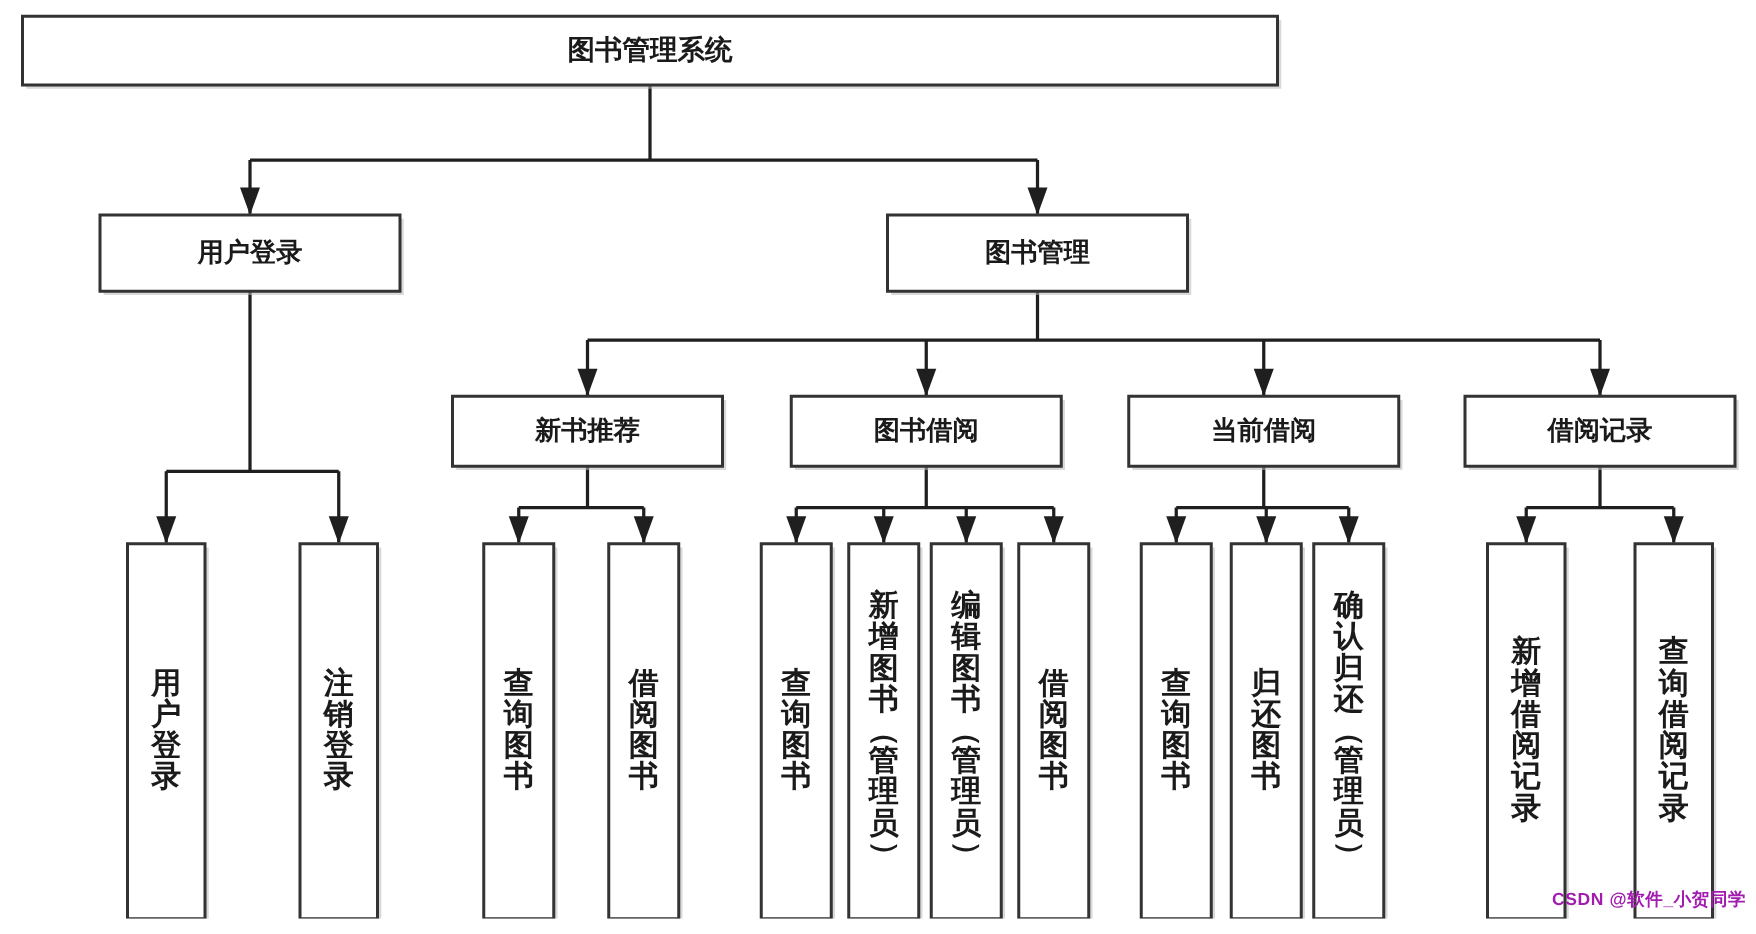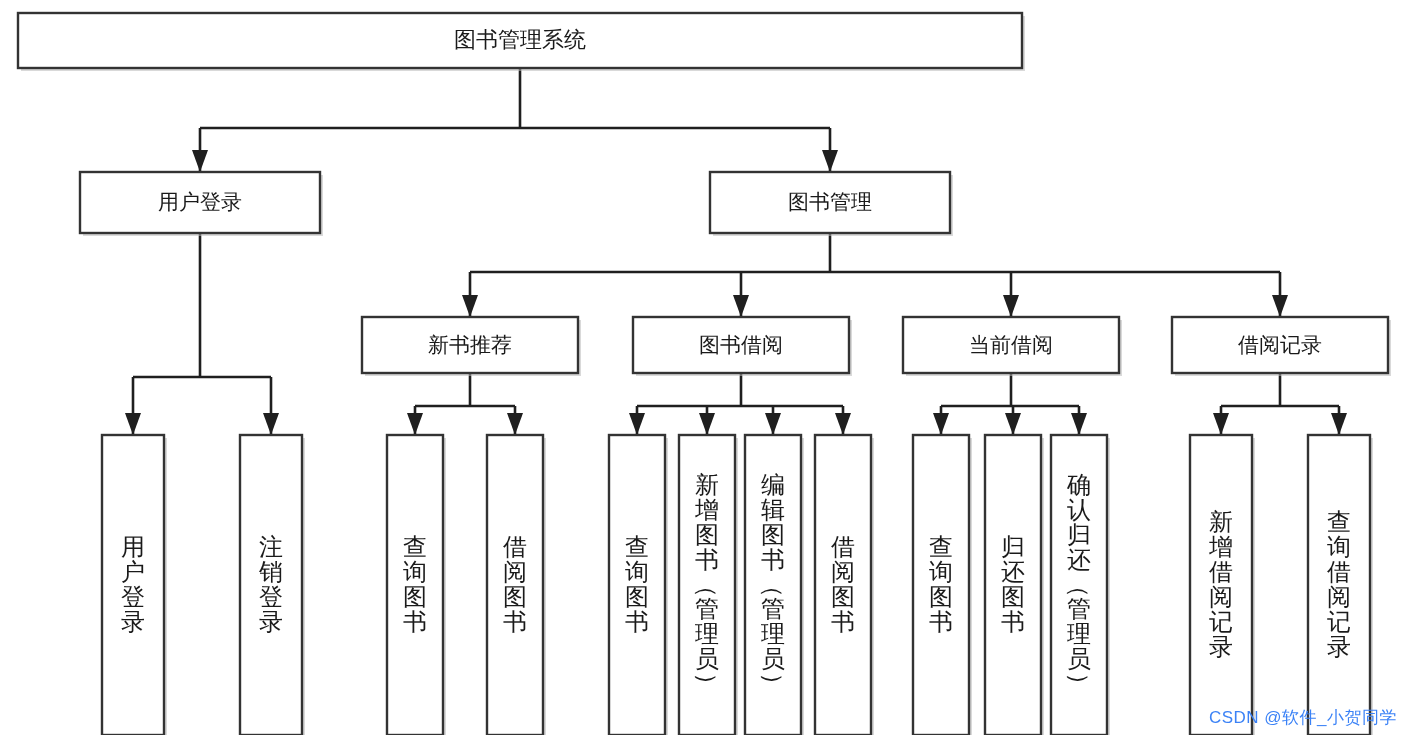--- a/index.html
+++ b/index.html
@@ -10,20 +10,21 @@
   }
   body {
     font-family: "Liberation Sans", "DejaVu Sans", sans-serif;
   }
   #diagram-root {
     position: relative;
     width: 1405px;
     height: 735px;
     background: #ffffff;
     overflow: hidden;
+    font-weight: bold;
   }
   svg#flow-svg {
     position: absolute;
     left: 0;
     top: 0;
     width: 1405px;
     height: 747px;
     display: block;
   }
   .node-rect {
@@ -49,22 +50,22 @@
     font-family: "Liberation Sans", "DejaVu Sans", sans-serif;
     fill: #1a1a1a;
     text-anchor: middle;
     dominant-baseline: middle;
   }
   .watermark-text {
     position: absolute;
     right: 8px;
     bottom: 6px;
     font-family: "Liberation Sans", "DejaVu Sans", sans-serif;
-    font-size: 17px;
-    color: #3b82f6;
+    font-size: 14px;
+    color: #a21caf;
     letter-spacing: 0.5px;
     white-space: nowrap;
     user-select: none;
   }
   
   .vlabel {
     position: absolute;
     display: flex;
     flex-direction: column;
     align-items: center;

